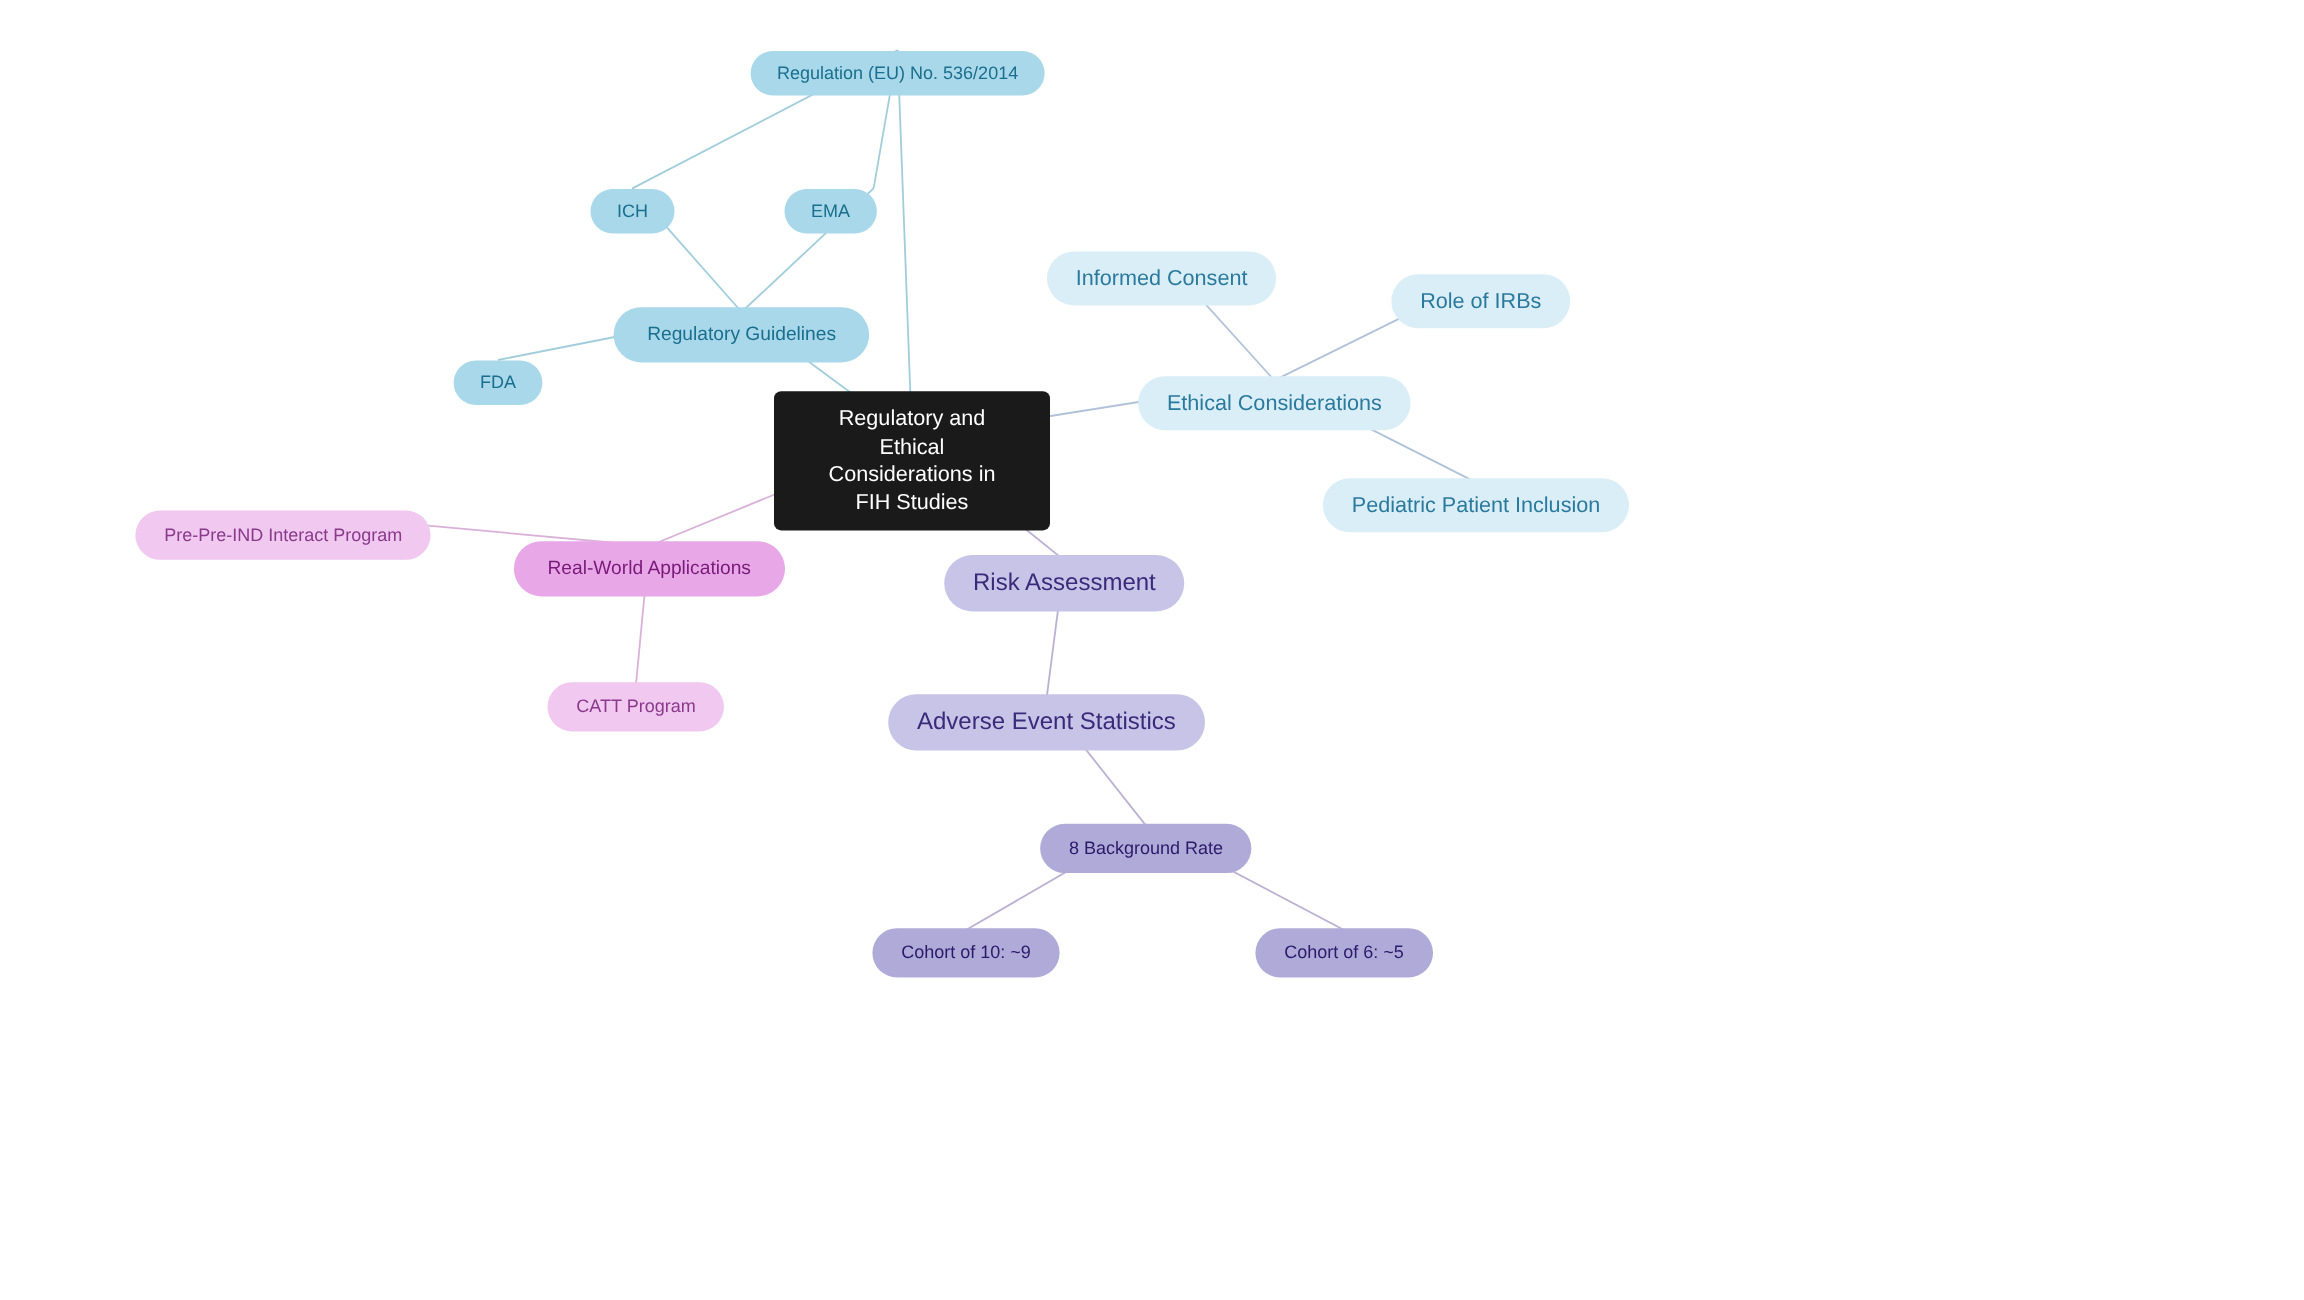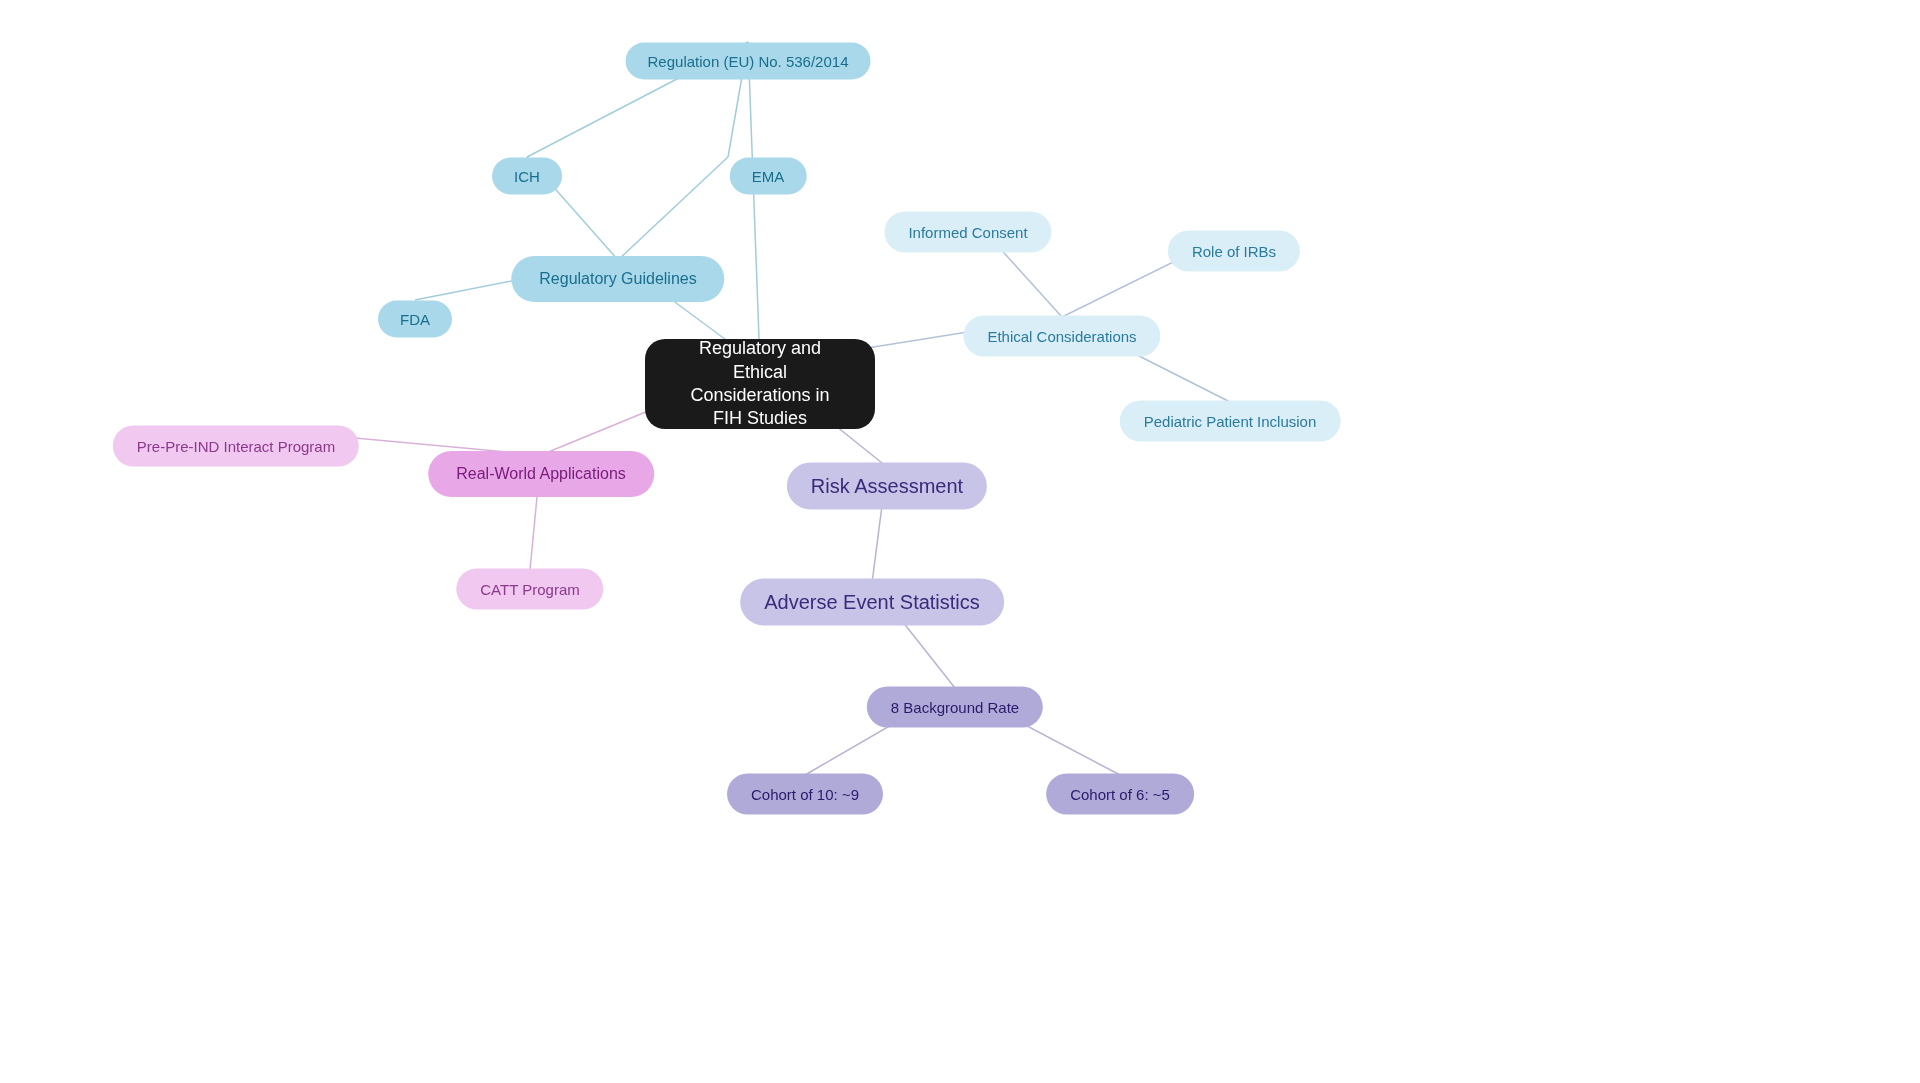--- a/index.html
+++ b/index.html
@@ -29,43 +29,43 @@
       transform: translate(-50%, -50%);
       margin-top: 19px;
     }
     .node-central {
       background: #1a1a1a;
       color: #ffffff;
       font-size: 18px;
       font-weight: 500;
       padding: 20px 30px;
       width: 230px;
-      height: 90px;
-      border-radius: 20px;
+      height: 116px;
+      border-radius: 6px;
       line-height: 1.3;
     }
     .node-blue {
       background: #a8d8ea;
       color: #1a6e8e;
       font-size: 15px;
       padding: 10px 22px;
       border-radius: 50px;
     }
     .node-blue-large {
       background: #a8d8ea;
       color: #1a6e8e;
       font-size: 16px;
       font-weight: 500;
       padding: 14px 28px;
       border-radius: 50px;
     }
     .node-light-blue {
       background: #daeef7;
       color: #2a7a9e;
-      font-size: 15px;
+      font-size: 18px;
       padding: 12px 24px;
       border-radius: 50px;
     }
     .node-pink {
       background: #f0c8f0;
       color: #8b3a8b;
       font-size: 15px;
       padding: 12px 24px;
       border-radius: 50px;
       align-items: flex-end;
@@ -120,21 +120,21 @@
   </svg>
 
 <div class="node node-blue" style="left:748px;top:42px;" id="n-regulation">
   <span>Regulation (EU) No. 536/2014</span>
 </div>
 
 <div class="node node-blue" style="left:527px;top:157px;" id="n-ich">
   <span>ICH</span>
 </div>
 
-<div class="node node-blue" style="left:768px;top:157px;" id="n-ema">
+<div class="node node-blue" style="left:692px;top:157px;" id="n-ema">
   <span>EMA</span>
 </div>
 
 <div class="node node-blue-large" style="left:618px;top:260px;" id="n-regulatory_guidelines">
   <span>Regulatory Guidelines</span>
 </div>
 
 <div class="node node-blue" style="left:415px;top:300px;" id="n-fda">
   <span>FDA</span>
 </div>

